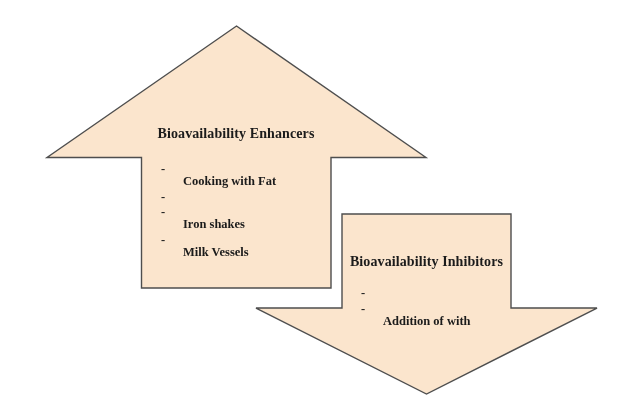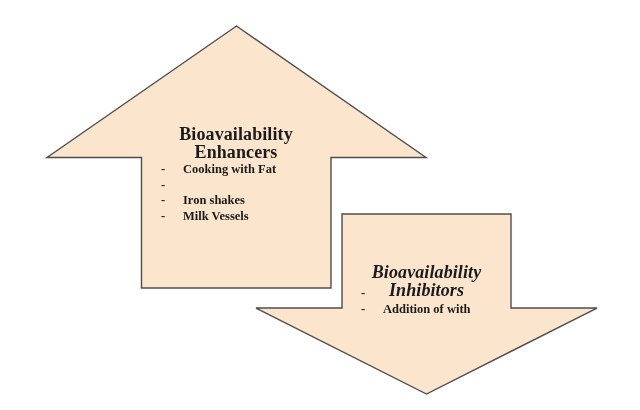--- a/index.html
+++ b/index.html
@@ -16,45 +16,45 @@
   .arrows-svg {
     position: absolute;
     left: 0; top: 0;
     width: 640px; height: 410px;
   }
   .overlay {
     position: absolute;
     margin: 0;
   }
   .shape-title {
-    font-size: 18px;
+    font-size: 14px;
     line-height: 18px;
     text-align: center;
     letter-spacing: 0.1px;
   }
   .shape-title.up   { left: 136px; top: 125px; width: 200px; }
-  .shape-title.down { left: 332px; top: 263px; width: 189px; font-style: italic; }
+  .shape-title.down { left: 332px; top: 253px; width: 189px; }
 
   ul.arrow-list {
     list-style: none;
     padding: 0;
     font-size: 12.5px;
     line-height: 15.5px;
   }
   ul.arrow-list.up   { left: 161px; top: 162px; width: 170px; }
   ul.arrow-list.down { left: 361px; top: 286px; width: 155px; }
   ul.arrow-list li {
     display: flex;
     align-items: flex-start;
   }
   ul.arrow-list .dash {
     flex: 0 0 22px;
     display: block;
   }
-  ul.arrow-list .txt { display: block; flex: 1 1 auto; }
+  ul.arrow-list .txt { display: block; flex: 1 1 auto; margin-top: 12px; }
   ul.arrow-list .ln  { display: block; }
 </style>
 </head>
 <body>
 
 <div class="stage">
 
   <svg class="arrows-svg" viewBox="0 0 640 410" xmlns="http://www.w3.org/2000/svg" aria-hidden="true">
     <polygon points="236.5,26 426,157.5 331,157.5 331,288 141.5,288 141.5,157.5 47,157.5" stroke-width="1.4" stroke-linejoin="miter" fill="#fbe5cd" stroke="#4e4e4e"></polygon>
     <polygon points="342,214 511,214 511,308 597,308 426.5,394 256,308 342,308" stroke-width="1.4" stroke-linejoin="miter" fill="#fbe5cd" stroke="#4e4e4e"></polygon>

